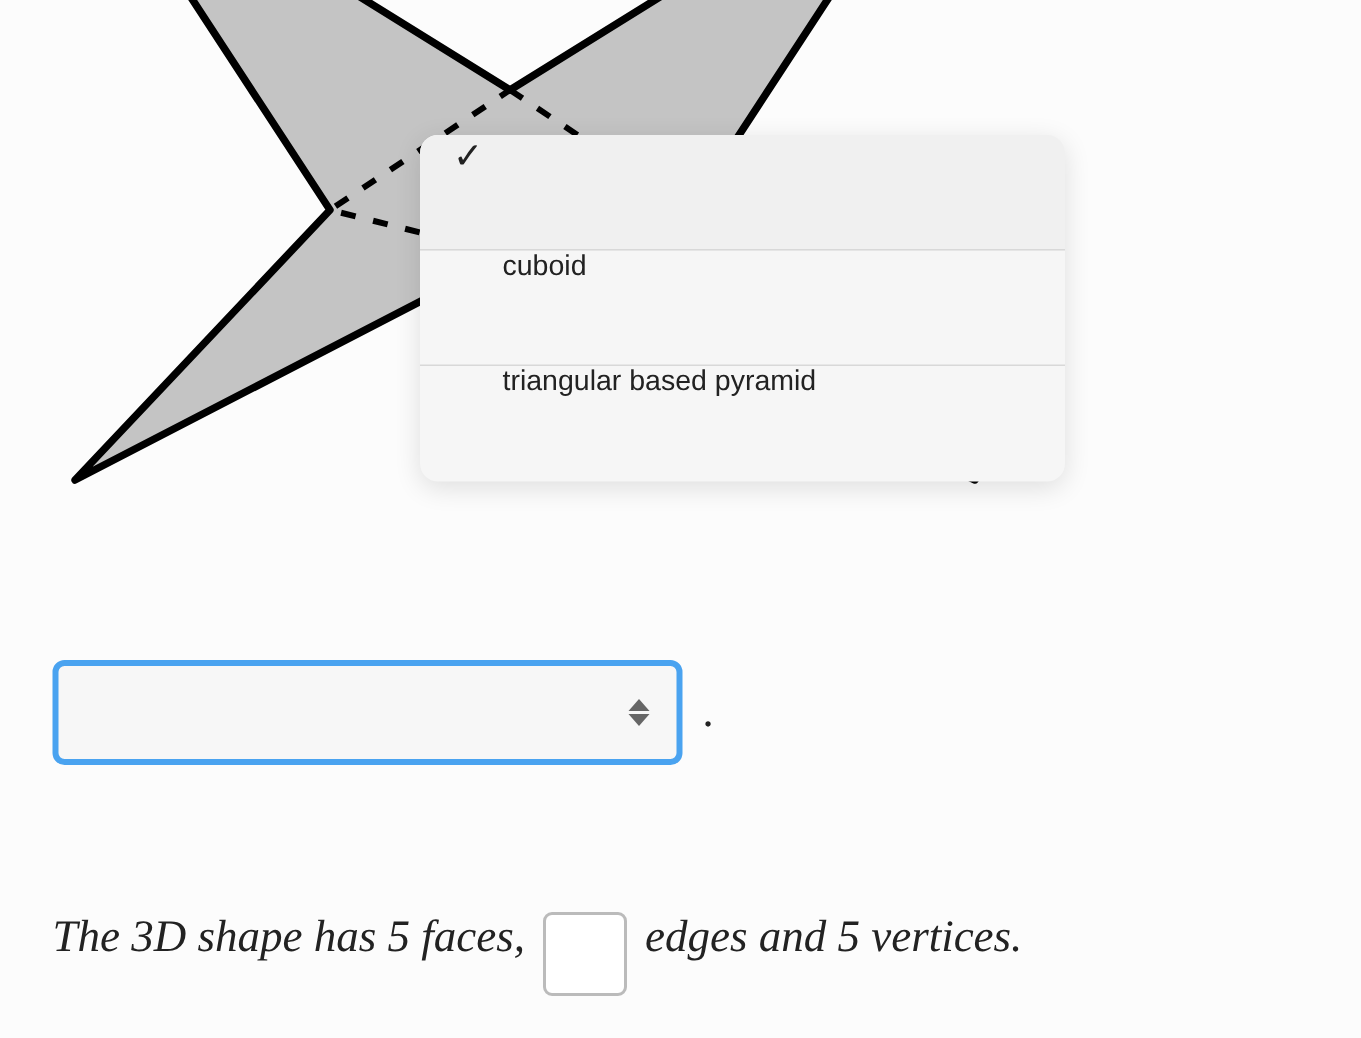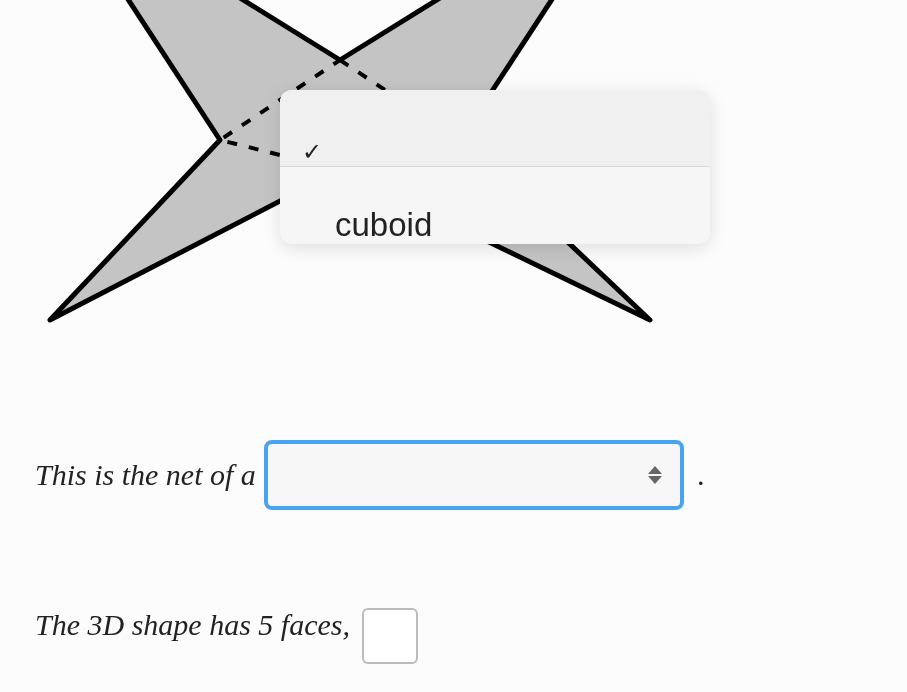--- a/index.html
+++ b/index.html
@@ -26,24 +26,24 @@
     left: 280px;
     width: 430px;
     background: #f6f6f6;
     border-radius: 12px;
     box-shadow: 0 4px 18px rgba(0,0,0,0.12);
     overflow: hidden;
   }
   .dropdown-item {
     height: 77px;
     display: flex;
-    align-items: flex-end;
+    align-items: flex-start;
     padding: 0 30px 0 55px;
     font-family: -apple-system, Helvetica, Arial, sans-serif;
-    font-size: 33px;
+    font-size: 19px;
     color: #222;
     border-bottom: 1px solid #d8d8d8;
     position: relative;
     cursor: pointer;
   }
   .dropdown-item:last-child { border-bottom: none; }
   .dropdown-item.selected {
     background: #f0f0f0;
   }
   .dropdown-item.selected::before {
@@ -131,30 +131,33 @@
   <polygon points="310,60 430,140 310,170 190,140" fill="none" stroke="#000" stroke-width="4" stroke-dasharray="10,12" stroke-linejoin="round"></polygon>
 </svg>
 
 <div class="dropdown-panel">
   <div class="dropdown-item selected">
     <span></span>
   </div>
   <div class="dropdown-item">
     <span>cuboid</span>
   </div>
+  <div class="dropdown-item">
+    <span>triangular based pyramid</span>
+  </div>
 </div>
 
 <div class="sentence1">
-  <span class="sentence1-text">This is the net of a</span>
   <div class="shape-select">
     <span></span>
     <span class="chevrons">
       <span class="chev chev-up"></span>
       <span class="chev chev-down"></span>
     </span>
   </div>
   <span class="period">.</span>
 </div>
 
 <div class="sentence2">
   <span>The 3D shape has 5 faces,</span>
   <input class="edges-input" type="text" value="" style="">
+  <span>edges and 5 vertices.</span>
 </div>
 
 </body></html>

